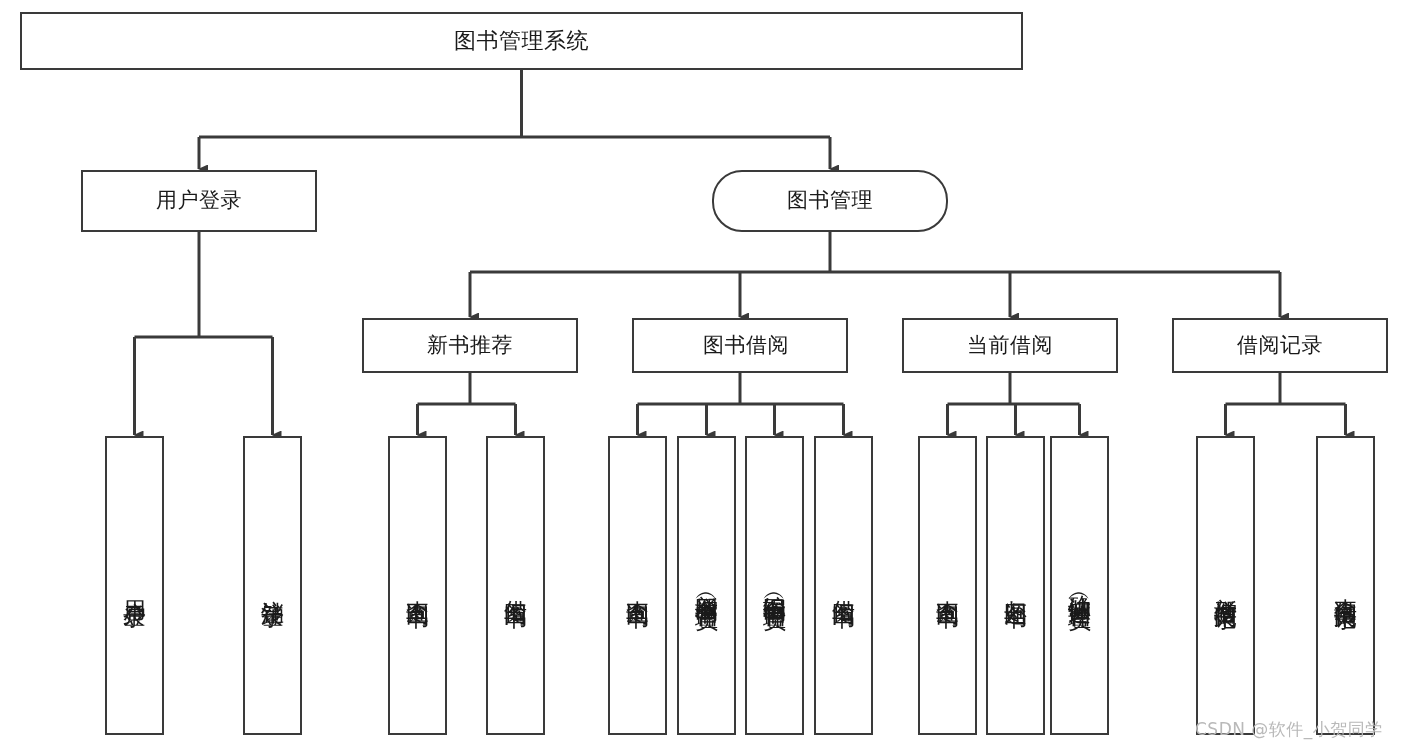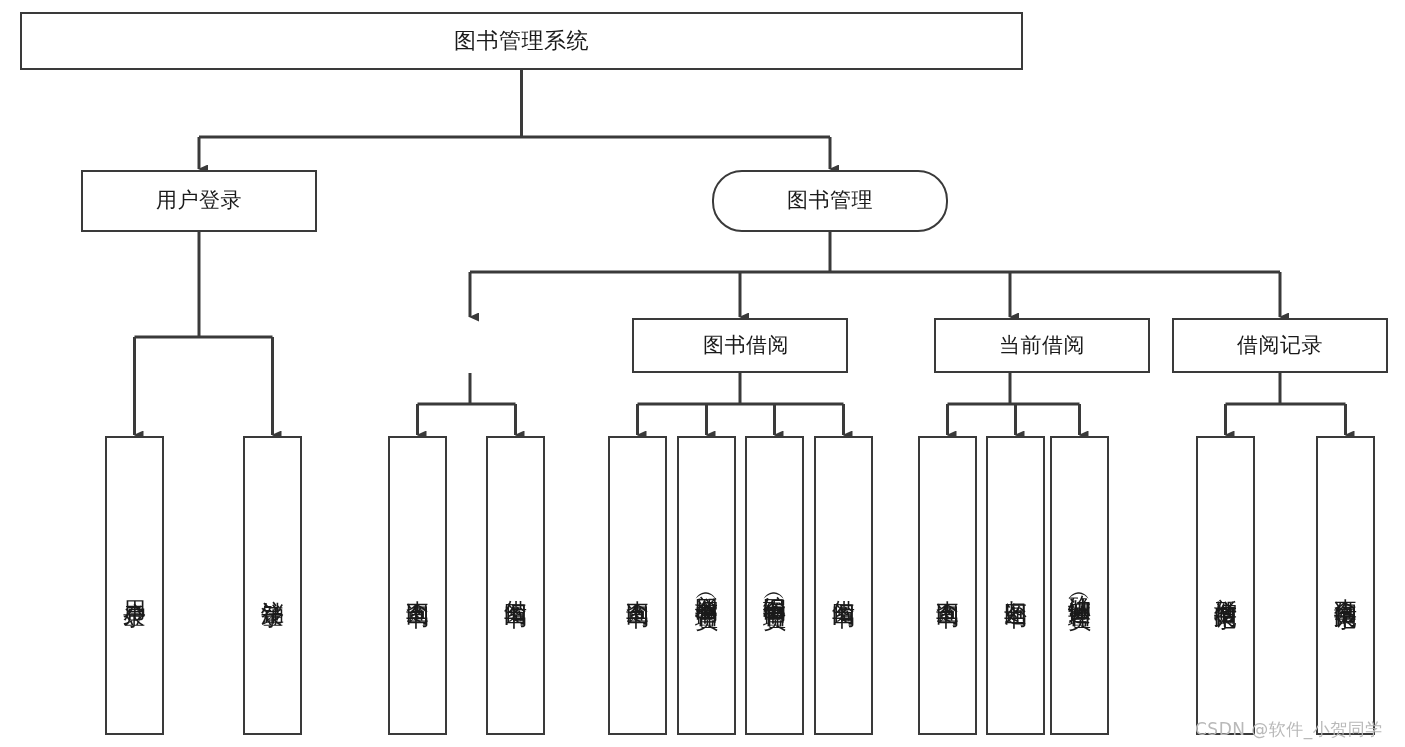--- a/index.html
+++ b/index.html
@@ -126,24 +126,27 @@
     <span class="node-label-h">图书管理系统</span>
   </div>
 
   <div class="node-box" id="box-user-login" style="left: 81px; top: 170px; width: 236px; height: 62px;">
     <span class="node-label-h">用户登录</span>
   </div>
   <div class="node-box" id="box-book-manage" style="left: 712px; top: 170px; width: 236px; height: 62px; border-radius: 30px;">
     <span class="node-label-h">图书管理</span>
   </div>
 
+  <div class="node-box" id="box-new-book-rec" style="left: 362px; top: 318px; width: 216px; height: 55px;">
+    <span class="node-label-h">新书推荐</span>
+  </div>
   <div class="node-box" id="box-book-borrow" style="left: 632px; top: 318px; width: 216px; height: 55px; padding-left: 12px;">
     <span class="node-label-h">图书借阅</span>
   </div>
-  <div class="node-box" id="box-current-borrow" style="left: 934px; top: 318px; width: 216px; height: 55px;">
+  <div class="node-box" id="box-current-borrow" style="left: 902px; top: 318px; width: 216px; height: 55px;">
     <span class="node-label-h">当前借阅</span>
   </div>
   <div class="node-box" id="box-borrow-record" style="left: 1172px; top: 318px; width: 216px; height: 55px;">
     <span class="node-label-h">借阅记录</span>
   </div>
 
   <div class="leaf-box" id="box-leaf-user-login" style="left: 105px; top: 436px; width: 59px; height: 299px;">
     <span class="node-label-v">用户登录</span>
   </div>
   <div class="leaf-box" id="box-leaf-user-logout" style="left: 243px; top: 436px; width: 59px; height: 299px;">

